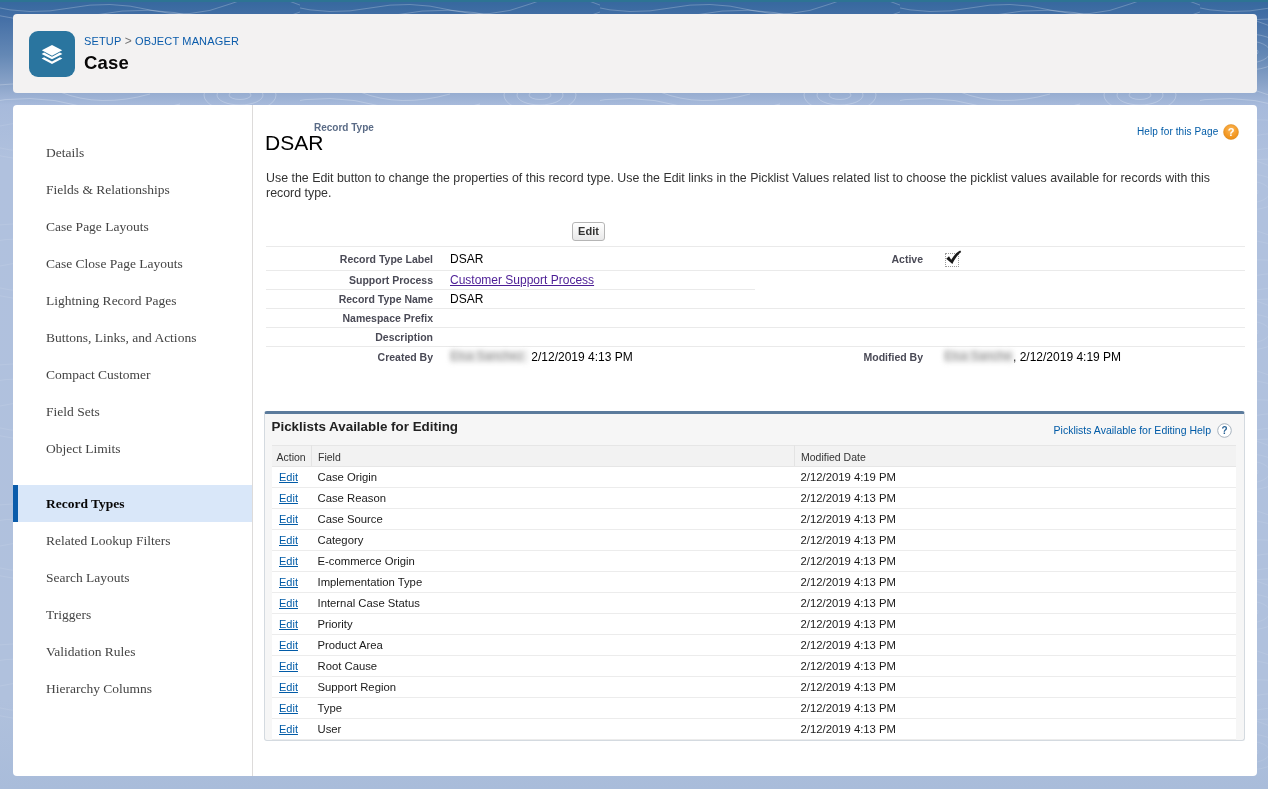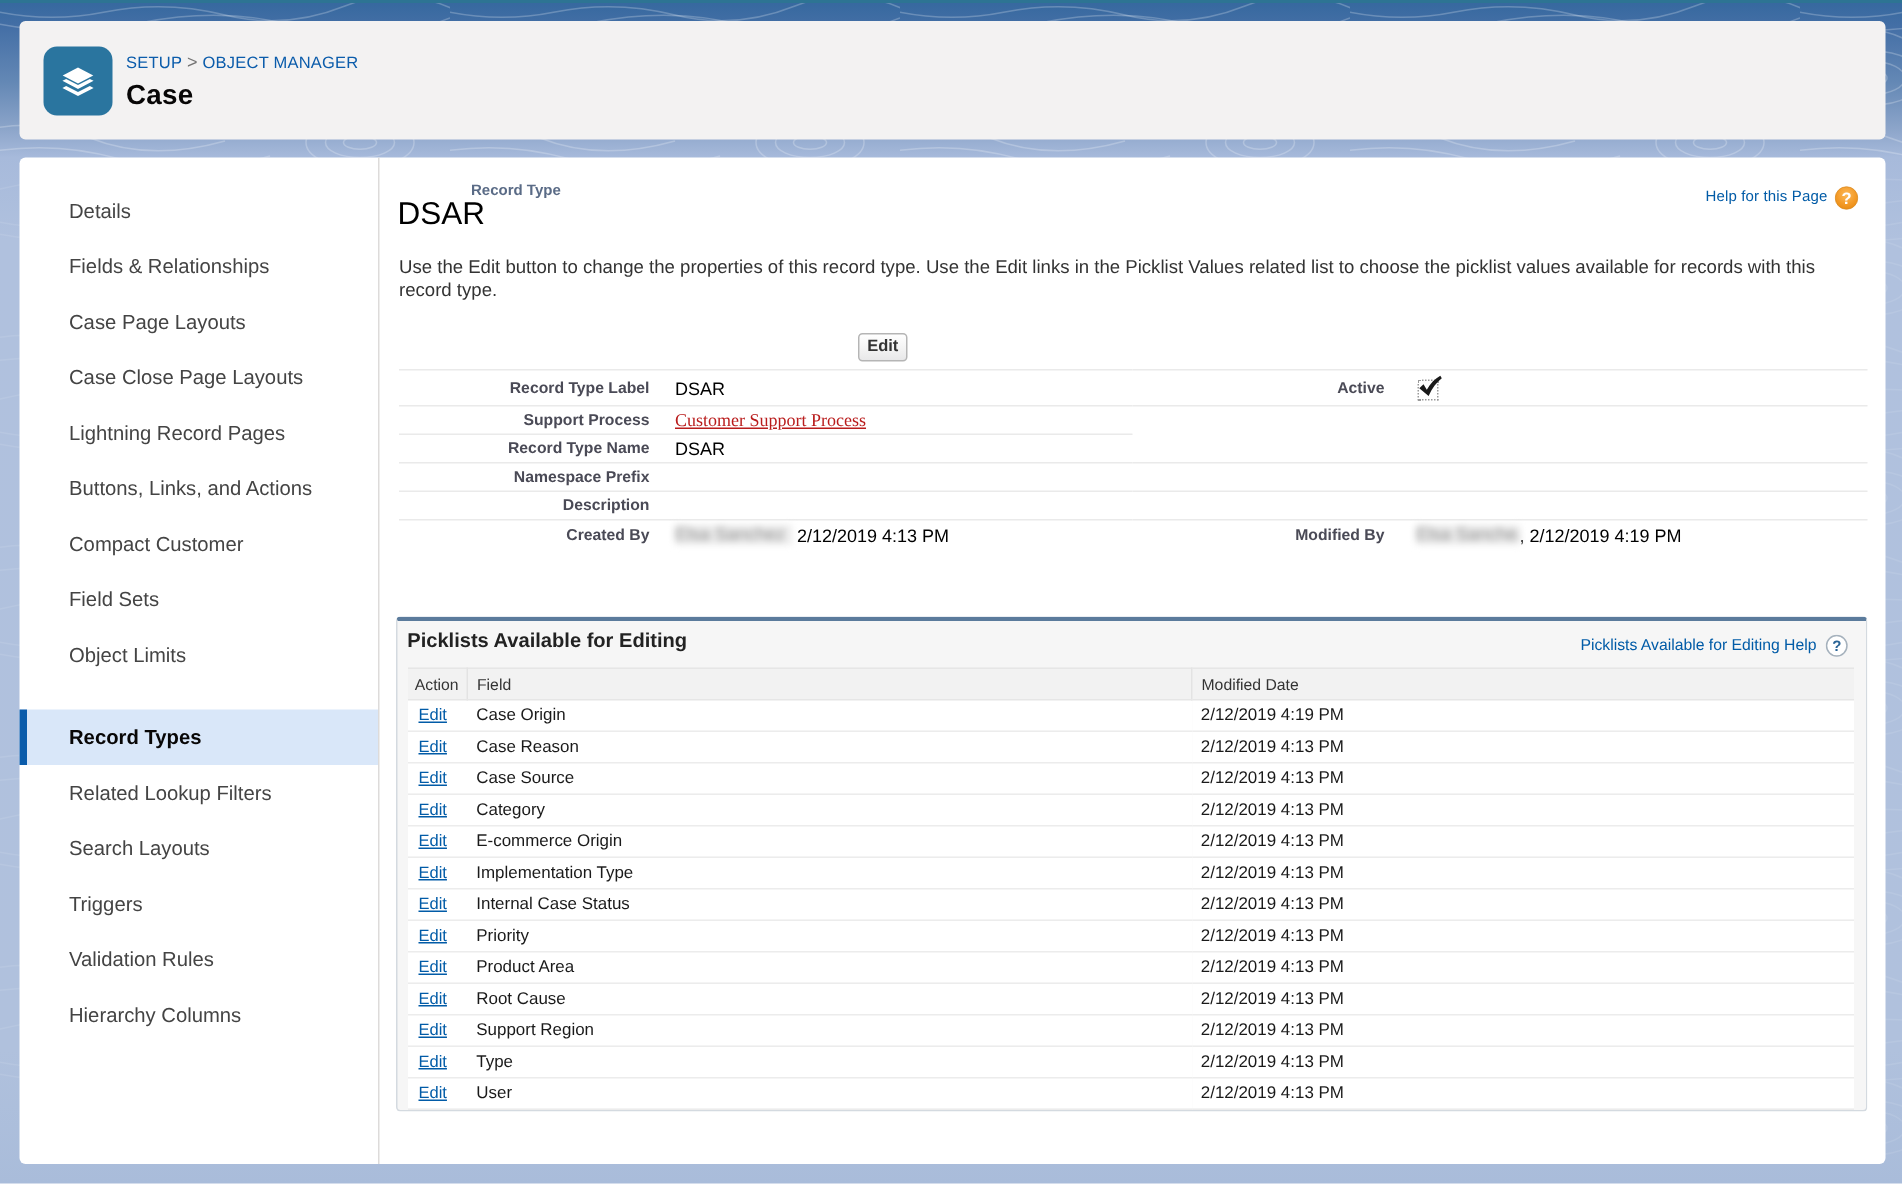--- a/index.html
+++ b/index.html
@@ -8,21 +8,21 @@
        background:linear-gradient(180deg,#35689e 0px,#446fa6 18px,#6488b5 55px,#8ba4c9 85px,#a7badb 105px,#b0c1de 160px,#b0c1dd 700px,#a9bcda 789px);}
   .topstrip{position:absolute;top:0;left:0;width:1268px;height:2px;background:#2d7493;z-index:5;}
   #bgpat{position:absolute;top:0;left:0;z-index:0;}
   .hcard{position:absolute;left:13px;top:14px;width:1244px;height:79px;background:#f3f2f2;border-radius:4px;z-index:2;}
   .objicon{position:absolute;left:16px;top:17px;width:46px;height:46px;background:#2a759f;border-radius:9px;}
   .crumb{position:absolute;left:71px;top:20px;font-size:11px;letter-spacing:0.15px;color:#0b5cab;}
   .crumb .sep{color:#747474;font-size:12px;}
   .htitle{position:absolute;left:71px;top:38px;font-size:18.5px;font-weight:bold;color:#080707;letter-spacing:0.2px;}
   .mcard{position:absolute;left:13px;top:105px;width:1244px;height:671px;background:#fff;border-radius:4px;z-index:2;}
   .sidebar{position:absolute;left:0;top:0;width:239px;height:671px;border-right:1px solid #dddbda;}
-  .nav{position:absolute;left:0;top:17px;width:239px;}
+  .nav{position:absolute;left:0;top:29px;width:239px;font-family:Liberation Serif, serif;}
   .nav div{height:37px;line-height:37px;padding-left:33px;font-size:13.5px;color:#444;}
   .nav div.sel{background:#d9e7f9;border-left:5px solid #0b5cab;padding-left:28px;font-weight:bold;color:#080707;margin-top:18px;}
   
   .abs{position:absolute;}
   td.lbl{font-weight:bold;font-size:10.5px;color:#4a4a56;text-align:right;padding:0 3px 0 0;vertical-align:middle;}
   td.val{padding:0 0 0 14px;vertical-align:middle;}
   .bt{border-top:1px solid #eaeaea;}
   .bb{border-bottom:1px solid #eaeaea;}
   .blur{display:inline-block;filter:blur(2.5px);color:#8d8d8d;background:#ececec;font-size:12px;white-space:nowrap;overflow:hidden;height:13px;line-height:13px;vertical-align:-2px;}
   #plist th{background:#f2f2f2;border-top:1px solid #e6e6e6;border-bottom:1px solid #e6e6e6;border-right:1px solid #e3e3e3;
@@ -132,21 +132,21 @@
         <tr style="height:24px;">
       <td class="lbl bt bb">Record Type Label</td>
           <td class="val bt bb">DSAR</td>
       <td class="lbl bt bb">Active</td>
           <td class="val bt bb" style="padding-left:19px;"><svg width="17" height="15" viewBox="0 0 17 15" style="vertical-align:-1px;">
               <path d="M1.2 8.8 L4.0 6.2 L6.2 9.8 C8.6 5.4 11.8 2.4 15.2 0.5 L16.2 2.1 C12.6 4.9 9.7 8.8 7.4 14.0 Z" fill="#1a1a1a"></path>
             </svg></td>
     </tr>
     <tr style="height:19px;">
       <td class="lbl bb">Support Process</td>
-          <td class="val bb"><span style="text-decoration:underline;color:#b91c1c;font-family:Liberation Serif, serif;">Customer Support Process</span></td>
+          <td class="val bb"><span style="text-decoration:underline;color:#4c1d95;">Customer Support Process</span></td>
       <td></td>
           <td></td>
     </tr>
     <tr style="height:19px;">
       <td class="lbl bb">Record Type Name</td>
           <td class="val bb">DSAR</td>
       <td class="lbl bb"></td>
           <td class="val bb"></td>
     </tr>
     <tr style="height:19px;">

